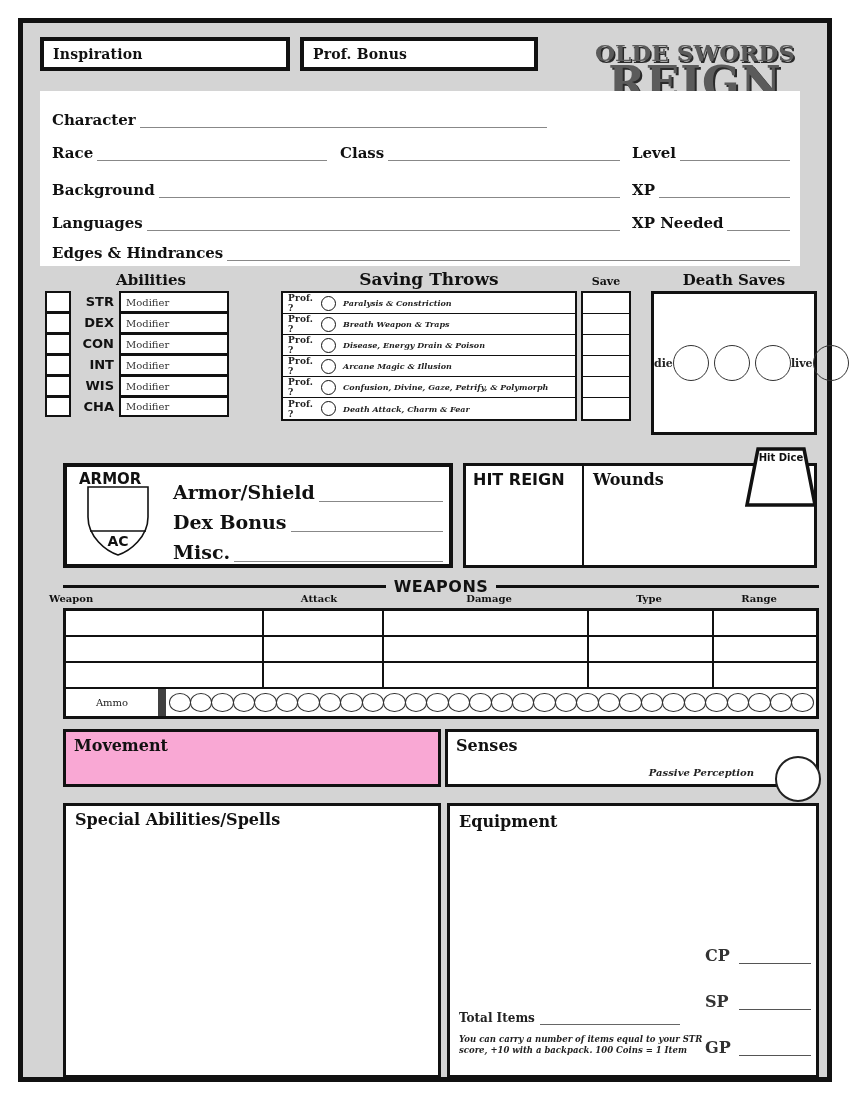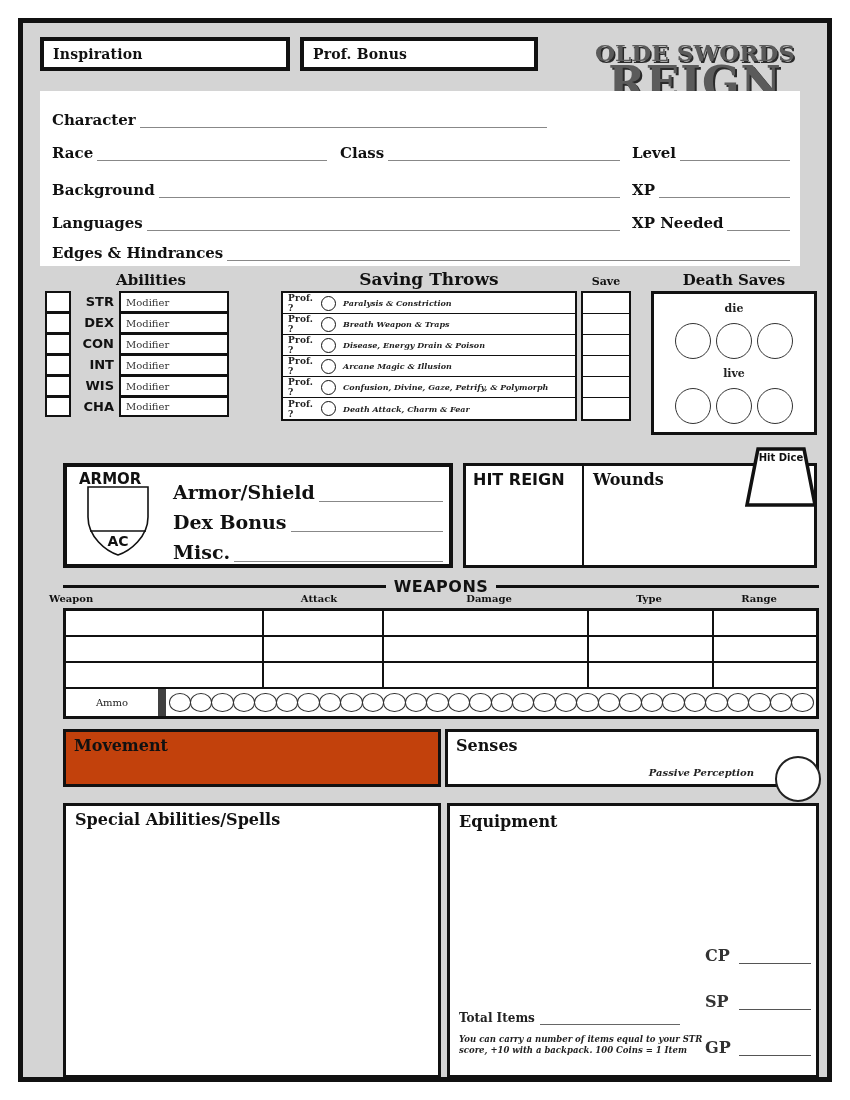--- a/index.html
+++ b/index.html
@@ -115,21 +115,21 @@
     position: absolute; left: 558px; top: 268px;
     width: 50px; border: 2.5px solid #111; background: #fff;
   }
   .sav-save-cell { height: 21px; border-bottom: 1px solid #111; }
   .sav-save-cell:last-child { border-bottom: none; }
   
   .death-wrap {
     position: absolute; left: 628px; top: 268px;
     width: 166px; height: 144px;
     border: 3px solid #111; background: #fff;
-    display: flex; flex-direction: column; align-items: center;
+    display: flex; flex-direction: row; align-items: center;
     justify-content: space-around; padding: 4px 0;
   }
   .death-lbl { font-size: 11px; color: #222; font-weight: bold; }
   .death-circles { display: flex; gap: 5px; }
   .death-circ {
     width: 36px; height: 36px; border: 1.5px solid #333; border-radius: 50%;
   }
   
   .armor-wrap {
     position: absolute; left: 40px; top: 440px;
@@ -202,21 +202,21 @@
     display: flex; align-items: center; justify-content: center;
   }
   .ammo-circles { flex: 1; display: flex; align-items: center; padding: 0 3px; }
   .ammo-c {
     flex: 1; height: 19px; border: 1.2px solid #333; border-radius: 50%;
     margin: 0 -0.5px;
   }
   
   .mv-wrap {
     position: absolute; left: 40px; top: 706px;
-    width: 378px; height: 58px; border: 3px solid #111; background: #c2410c;
+    width: 378px; height: 58px; border: 3px solid #111; background: #f9a8d4;
     padding: 4px 0 0 8px;
   }
   .sn-wrap {
     position: absolute; left: 422px; top: 706px;
     width: 374px; height: 58px; border: 3px solid #111; background: #fff;
     padding: 4px 0 0 8px;
   }
   .mv-lbl { font-size: 16px; font-weight: bold; color: #111; }
   .pp-lbl {
     position: absolute; right: 62px; bottom: 6px;

